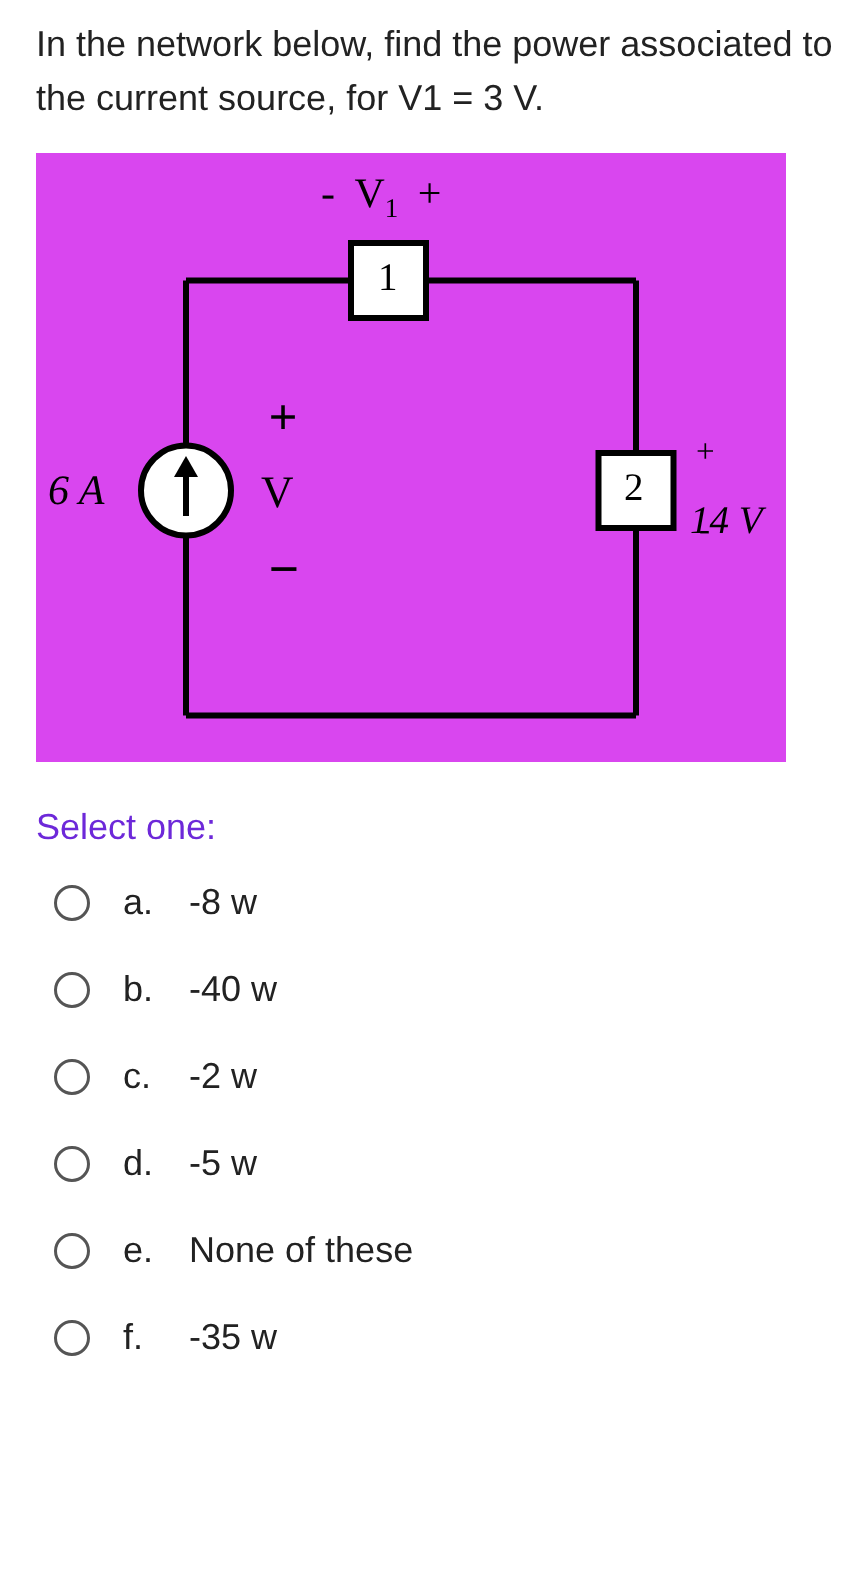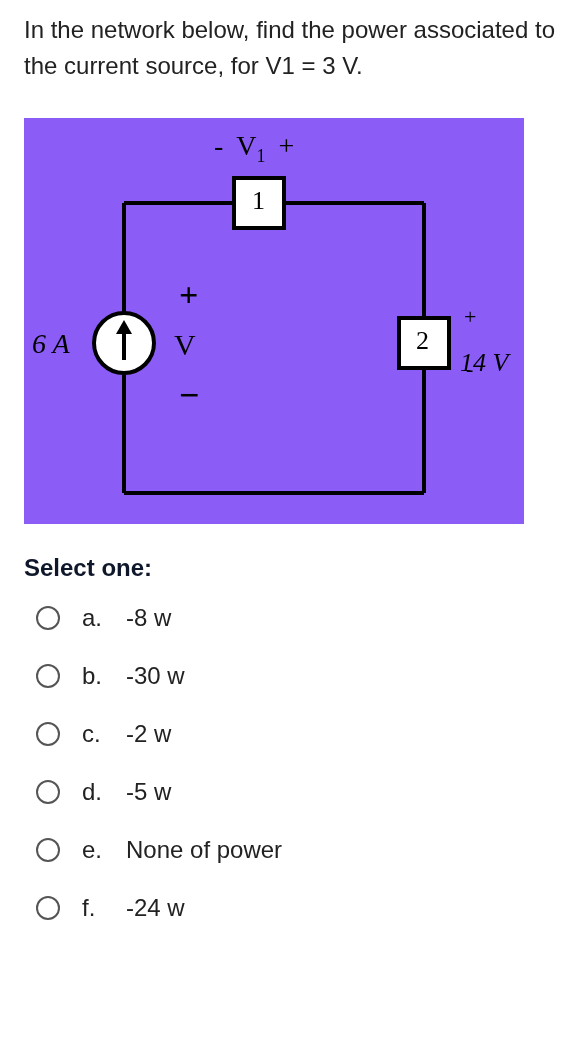--- a/index.html
+++ b/index.html
@@ -11,48 +11,47 @@
     color: #222;
     width: 578px;
   }
   .page {
     padding: 12px 0 30px 24px;
   }
   .question-text {
     font-size: 24px;
     line-height: 1.5;
     color: #222;
-    margin-bottom: 34px;
+    margin-bottom: 18px;
     padding-right: 0;
   }
   .circuit-container {
     width: 500px;
     height: 406px;
-    background: #8b5cf6;
+    background: #d946ef;
     position: relative;
     margin-bottom: 30px;
   }
   .circuit-svg {
     position: absolute;
     top: 0; left: 0;
   }
   .circuit-label {
     position: absolute;
     font-family: "Times New Roman", serif;
     font-size: 28px;
     color: #000;
   }
   .small-sub { font-size: 18px; vertical-align: sub; }
   .italic { font-style: italic; }
 
   .select-one {
     font-size: 24px;
     margin: 28px 0 22px 0;
-    color: #0f172a;
-    font-weight: bold;
+    color: #6d28d9;
   }
   .options { }
   .option-row {
     display: flex;
     align-items: center;
     margin: 14px 0 30px 12px;
     font-size: 24px;
     color: #222;
   }
   .radio {
@@ -133,37 +132,37 @@
 
   <div class="options">
     <div class="option-row">
       <div class="radio"></div>
       <span class="opt-letter">a.</span>
       <span class="opt-text">-8 w</span>
     </div>
     <div class="option-row">
       <div class="radio"></div>
       <span class="opt-letter">b.</span>
-      <span class="opt-text">-30 w</span>
+      <span class="opt-text">-40 w</span>
     </div>
     <div class="option-row">
       <div class="radio"></div>
       <span class="opt-letter">c.</span>
       <span class="opt-text">-2 w</span>
     </div>
     <div class="option-row">
       <div class="radio"></div>
       <span class="opt-letter">d.</span>
       <span class="opt-text">-5 w</span>
     </div>
     <div class="option-row">
       <div class="radio"></div>
       <span class="opt-letter">e.</span>
-      <span class="opt-text">None of power</span>
+      <span class="opt-text">None of these</span>
     </div>
     <div class="option-row">
       <div class="radio"></div>
       <span class="opt-letter">f.</span>
-      <span class="opt-text">-24 w</span>
+      <span class="opt-text">-35 w</span>
     </div>
   </div>
 
 </div>
 
 </body></html>

